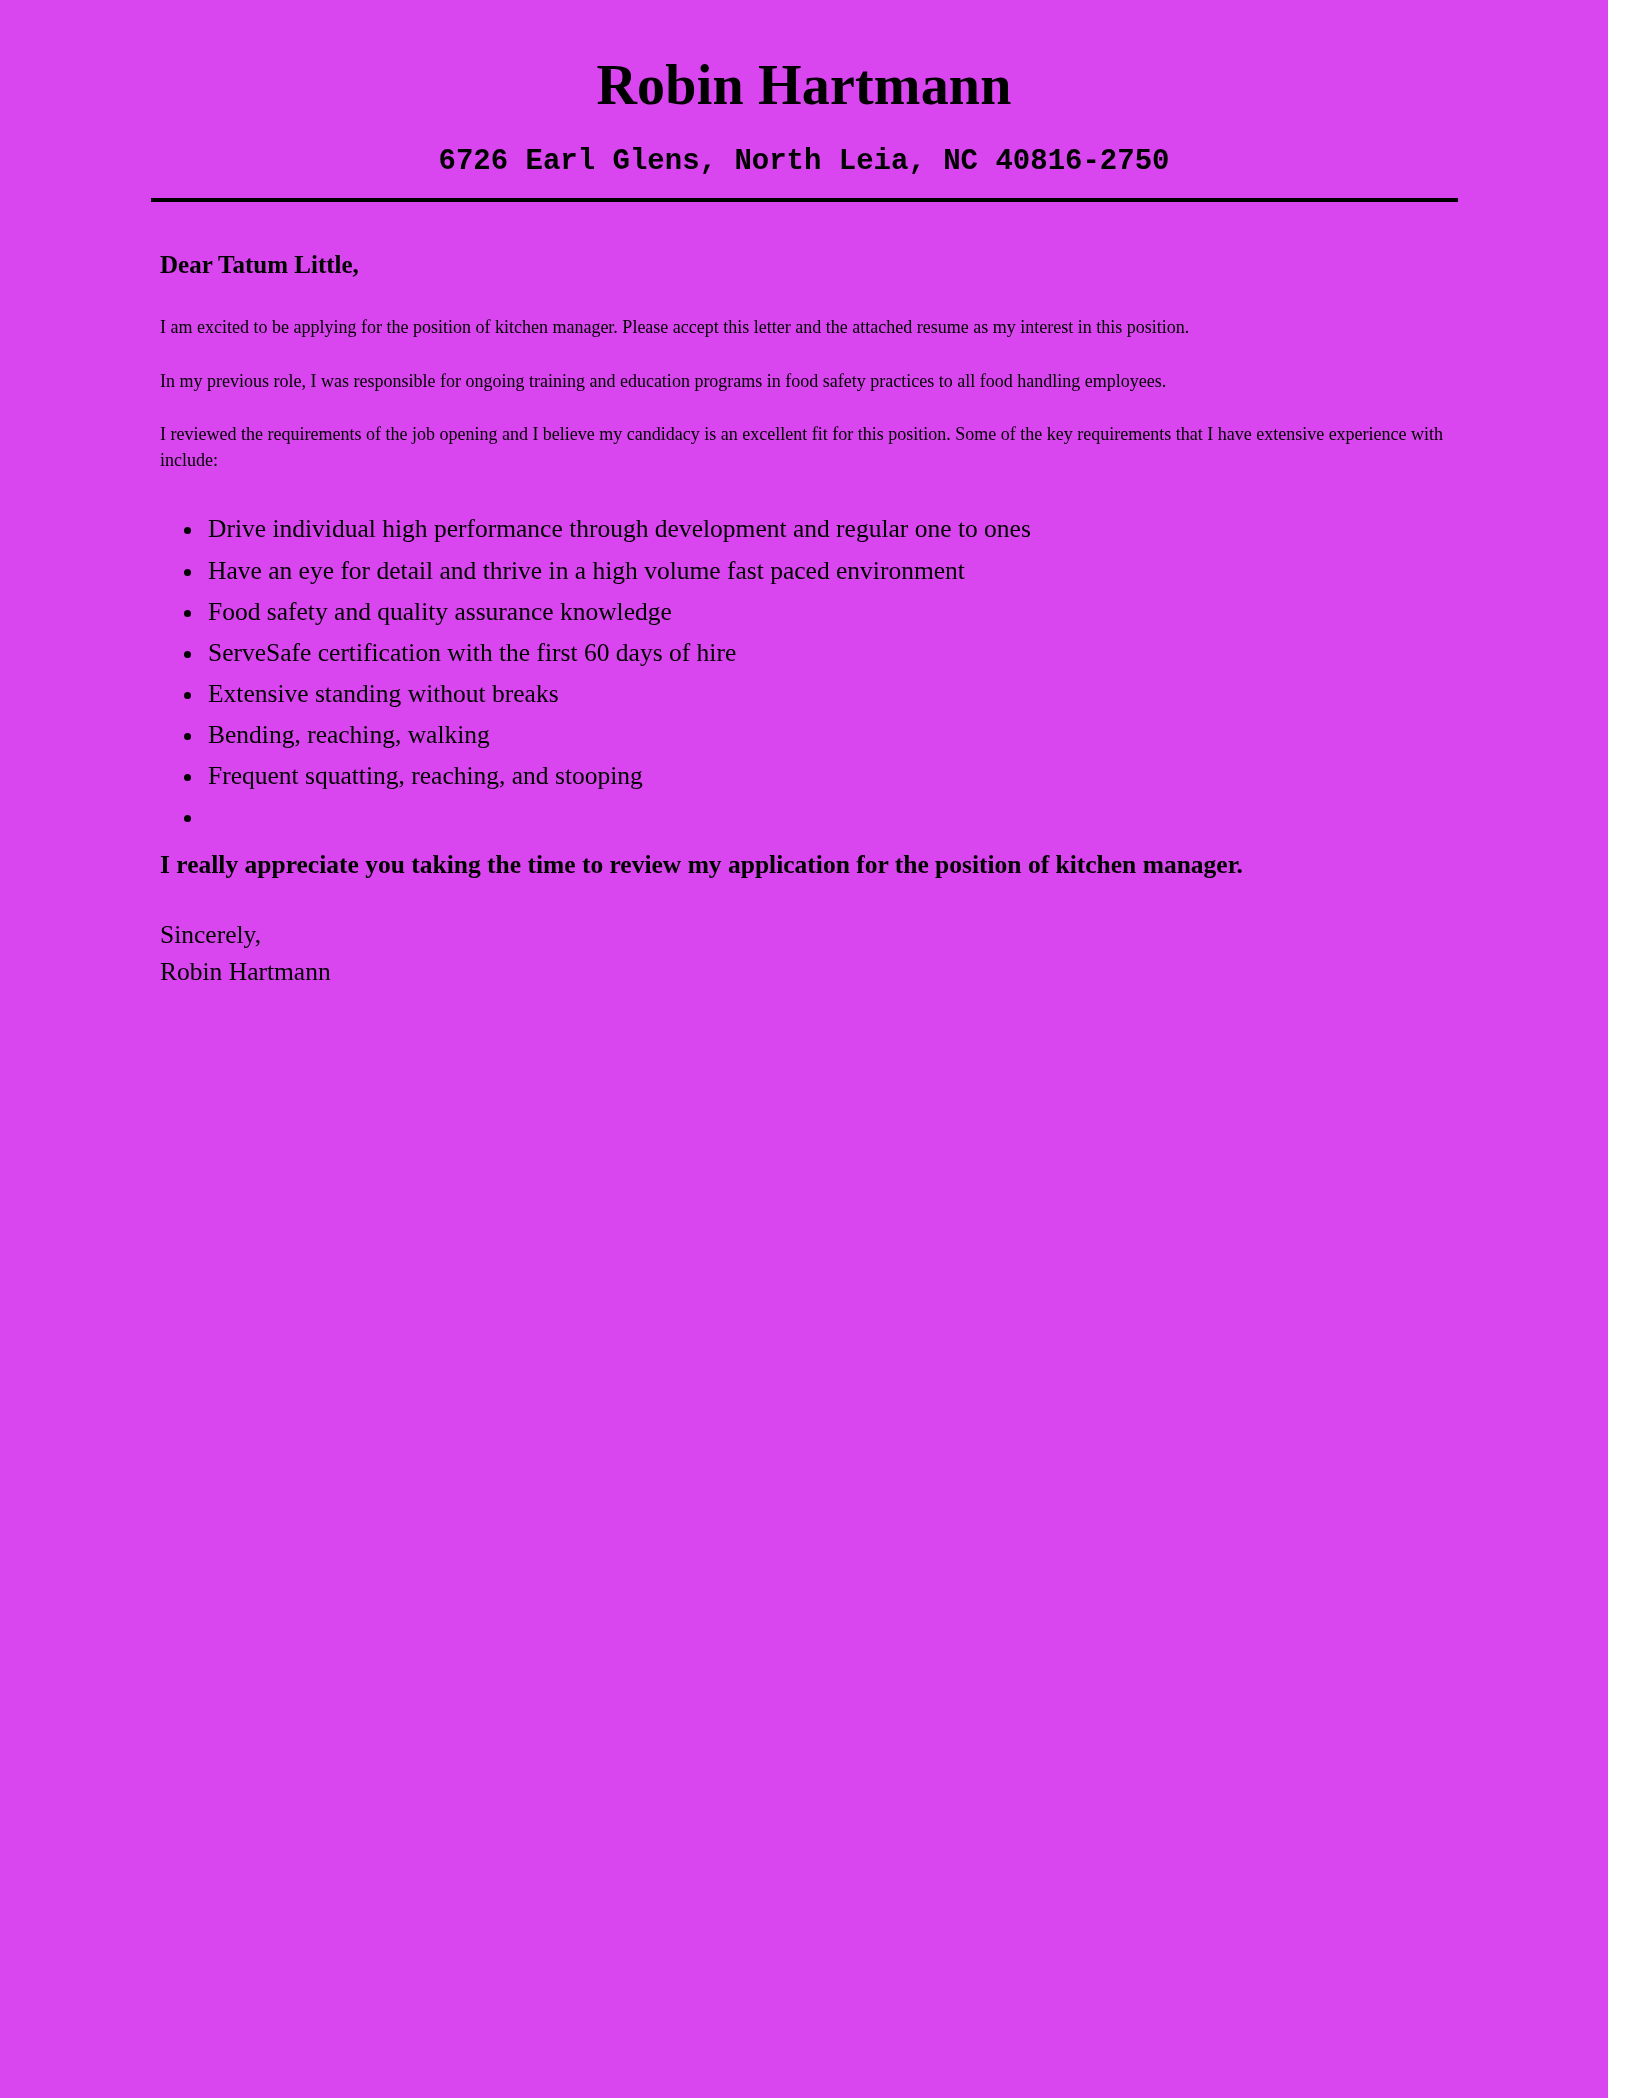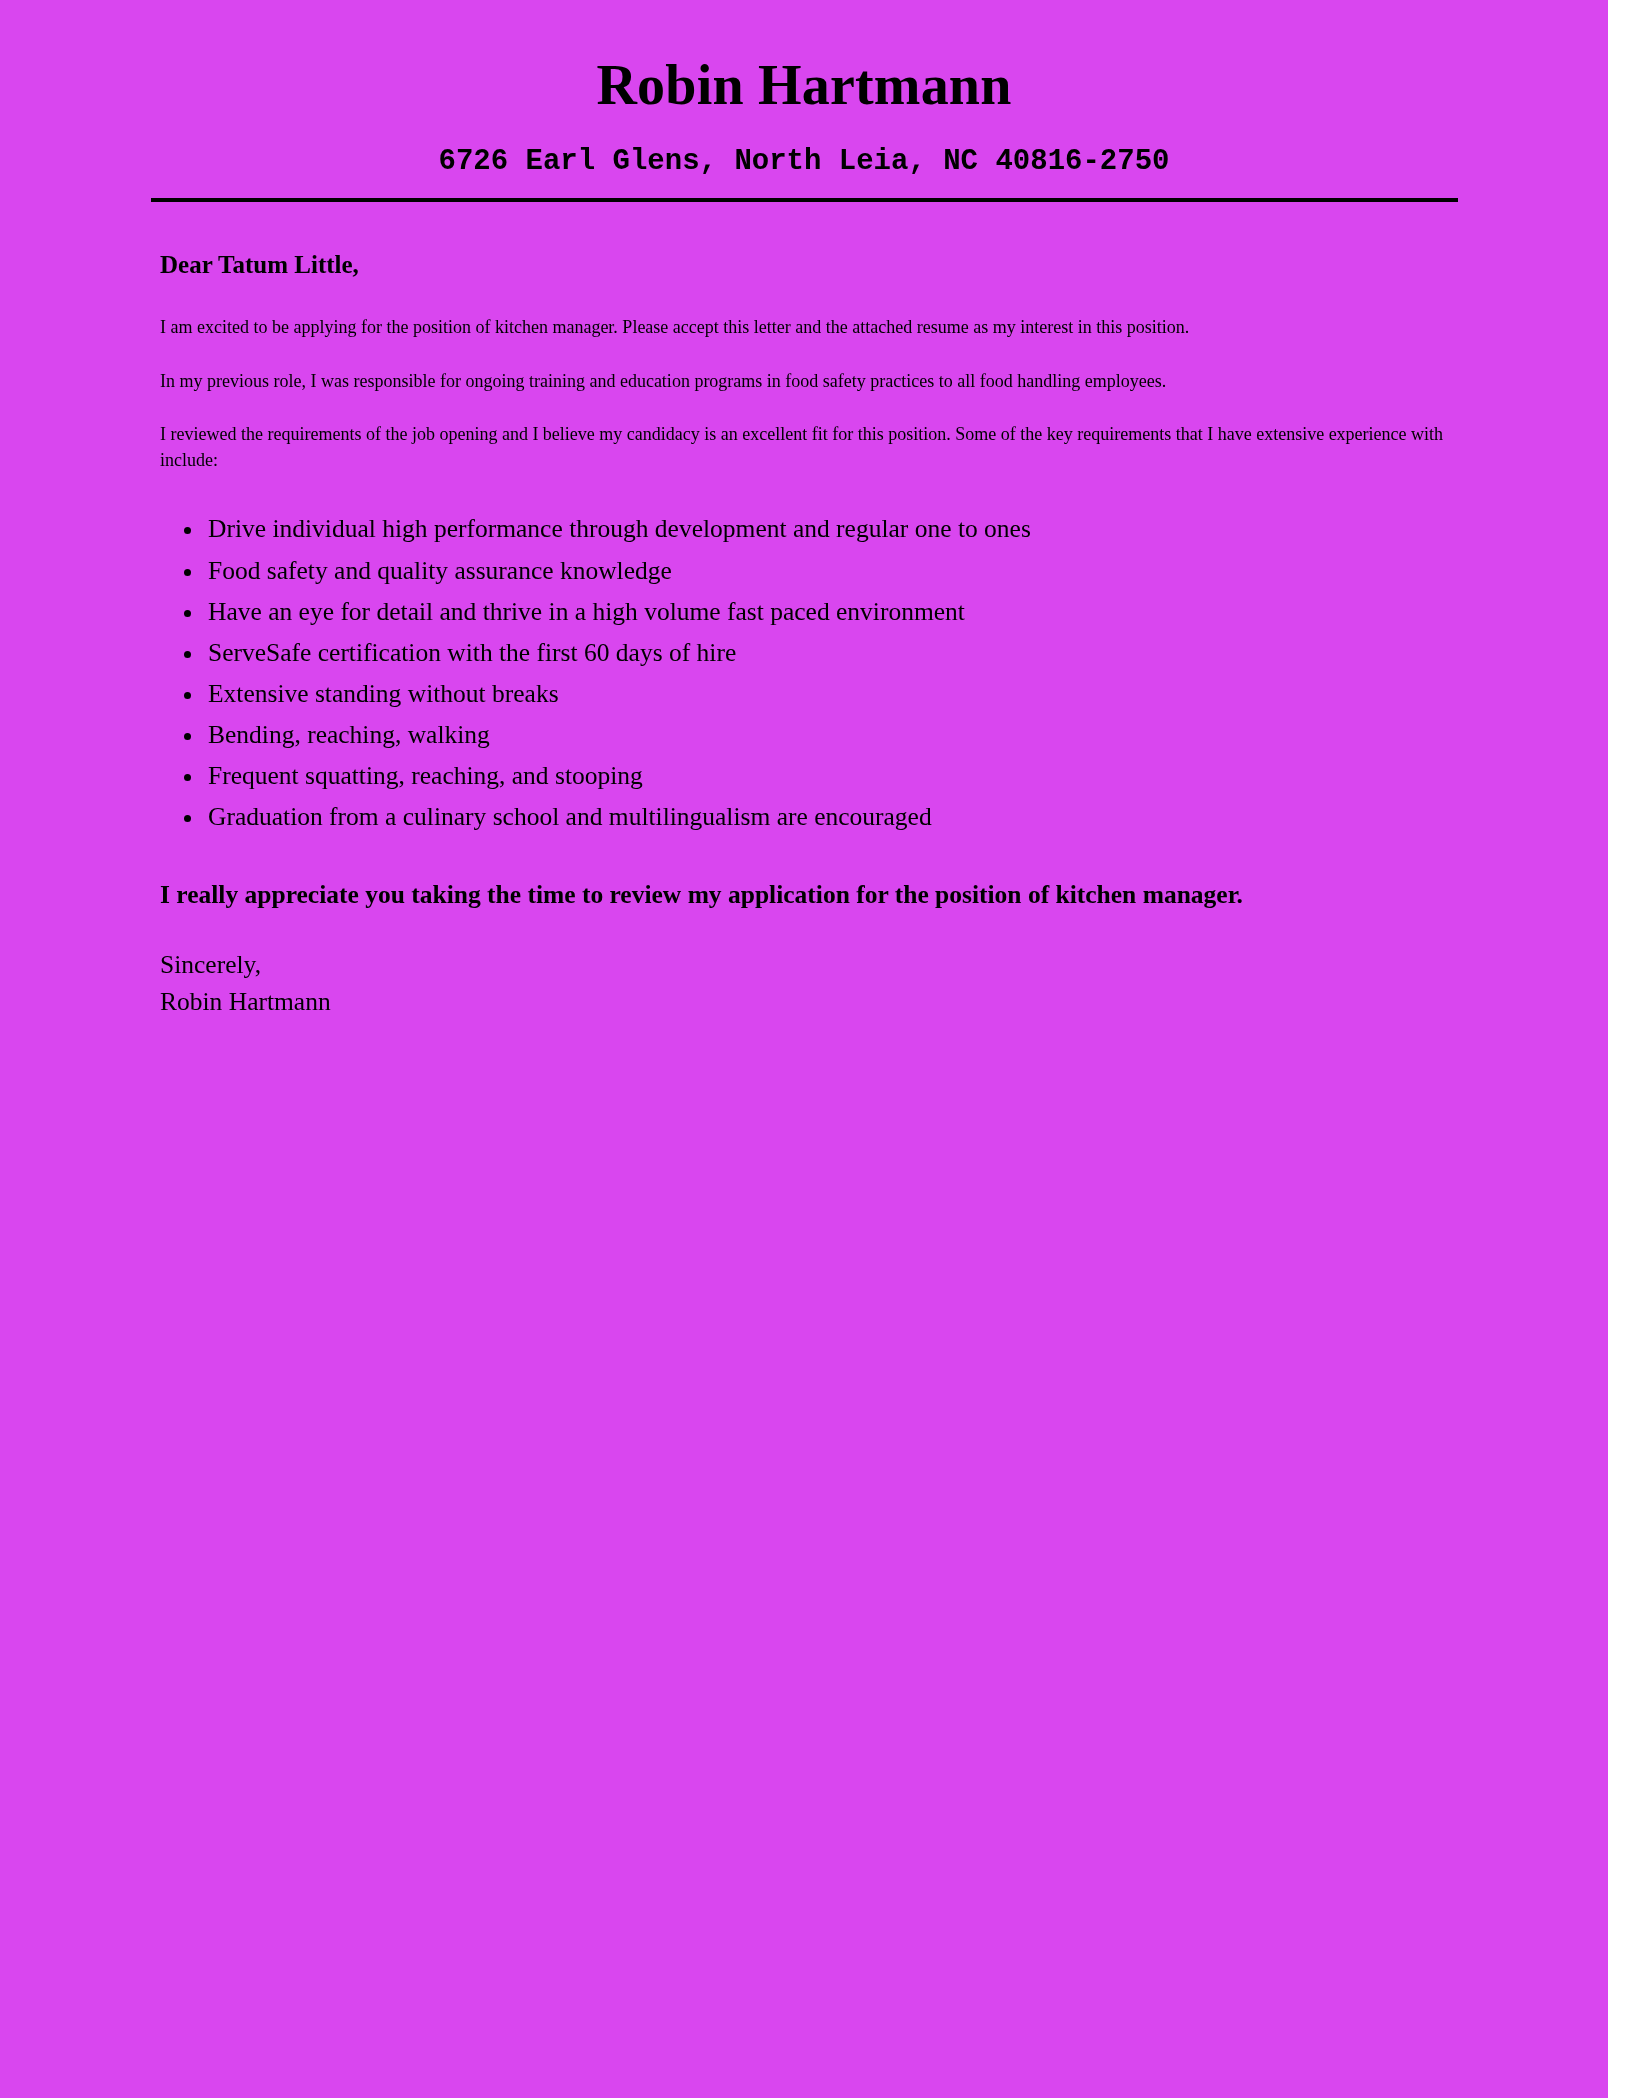--- a/index.html
+++ b/index.html
@@ -132,45 +132,44 @@
 
     <p class="para last-para">I reviewed the requirements of the job opening and I believe my candidacy is an excellent fit for this position. Some of the key requirements that I have extensive experience with include:</p>
 
     <ul class="requirements">
       <li>
         <span class="bullet-dot"></span>
         <span>Drive individual high performance through development and regular one to ones</span>
       </li>
       <li>
         <span class="bullet-dot"></span>
-        <span>Food safety and quality assurance knowledge</span>
+        <span>Have an eye for detail and thrive in a high volume fast paced environment</span>
       </li>
       <li>
         <span class="bullet-dot"></span>
-        <span>Have an eye for detail and thrive in a high volume fast paced environment</span>
+        <span>Food safety and quality assurance knowledge</span>
       </li>
       <li>
         <span class="bullet-dot"></span>
         <span>ServeSafe certification with the first 60 days of hire</span>
       </li>
       <li>
         <span class="bullet-dot"></span>
         <span>Extensive standing without breaks</span>
       </li>
       <li>
         <span class="bullet-dot"></span>
         <span>Bending, reaching, walking</span>
       </li>
       <li>
         <span class="bullet-dot"></span>
         <span>Frequent squatting, reaching, and stooping</span>
       </li>
       <li>
         <span class="bullet-dot"></span>
-        <span>Graduation from a culinary school and multilingualism are encouraged</span>
       </li>
     </ul>
 
     <p class="closing-emphasis">I really appreciate you taking the time to review my application for the position of kitchen manager.</p>
 
     <div class="signoff">
       <div>Sincerely,</div>
       <div>Robin Hartmann</div>
     </div>
 

